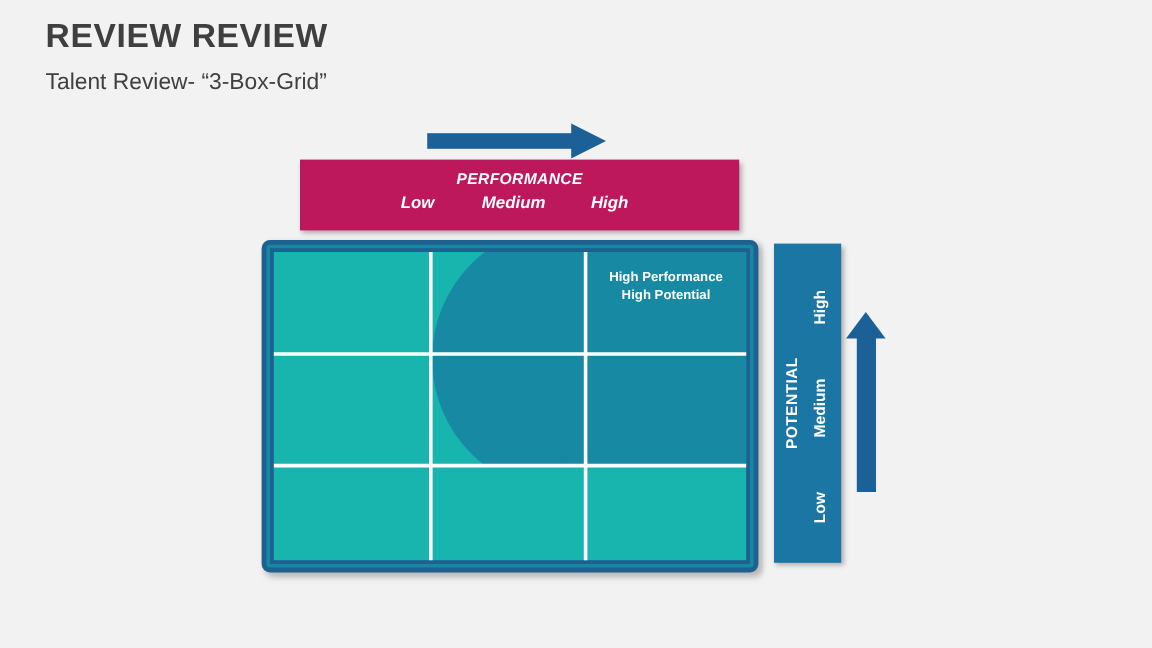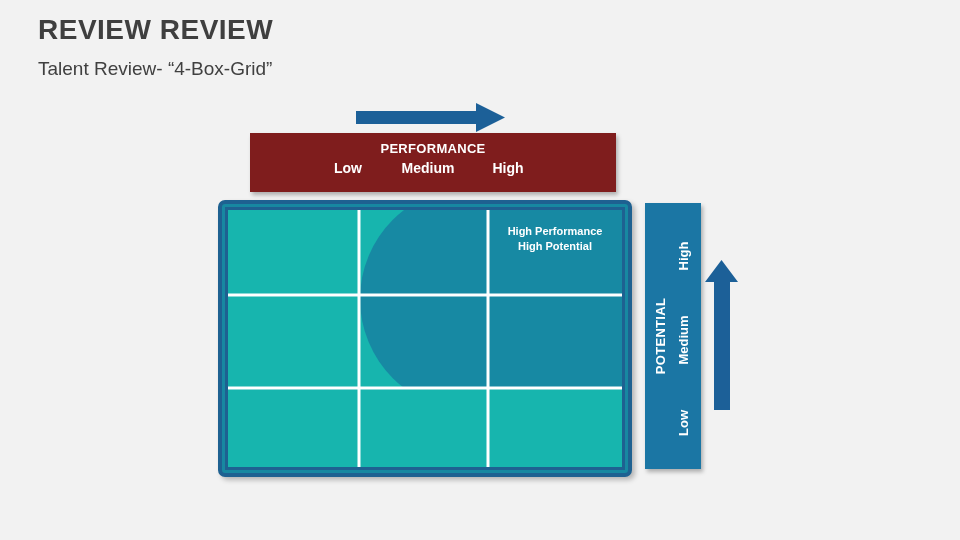--- a/index.html
+++ b/index.html
@@ -20,22 +20,23 @@
     position: absolute; left: 38px; top: 58px;
     font-size: 19px; color: #404040;
   }
 
   .top-arrow { position: absolute; left: 350px; top: 102px; }
   .up-arrow  { position: absolute; left: 704px; top: 258px; }
 
   .perf-bar {
     position: absolute; left: 250px; top: 133px;
     width: 366px; height: 59px;
-    background: #7f1d1d;
+    background: #be185d;
     box-shadow: 2px 3px 4px rgba(0,0,0,0.28);
+    font-style: italic;
   }
   .perf-label {
     position: absolute; left: 0; right: 0; top: 8px;
     text-align: center; color: #ffffff;
     font-size: 13px; font-weight: bold; letter-spacing: 0.3px;
   }
   .perf-level {
     position: absolute; top: 27px;
     transform: translateX(-50%);
     color: #ffffff; font-size: 14px; font-weight: bold; white-space: nowrap;
@@ -89,21 +90,21 @@
   .pot-high   { left: 38px; top: 53px;  font-weight: bold; }
   .pot-medium { left: 38px; top: 137px; font-weight: bold; }
   .pot-low    { left: 38px; top: 220px; font-weight: bold; }
 </style>
 </head>
 <body>
 
 <div class="slide">
 
   <div class="title">REVIEW REVIEW</div>
-  <div class="subtitle">Talent Review- “4-Box-Grid”</div>
+  <div class="subtitle">Talent Review- “3-Box-Grid”</div>
 
   <svg class="top-arrow" width="158" height="30" viewBox="0 0 158 30">
     <rect x="6" y="9" width="122" height="13" fill="#1c6098"></rect>
     <polygon points="126,1 155,15.5 126,30" fill="#1c6098"></polygon>
   </svg>
 
   <div class="perf-bar">
     <div class="perf-label">PERFORMANCE</div>
     <span class="perf-level perf-low">Low</span>
     <span class="perf-level perf-medium">Medium</span>

